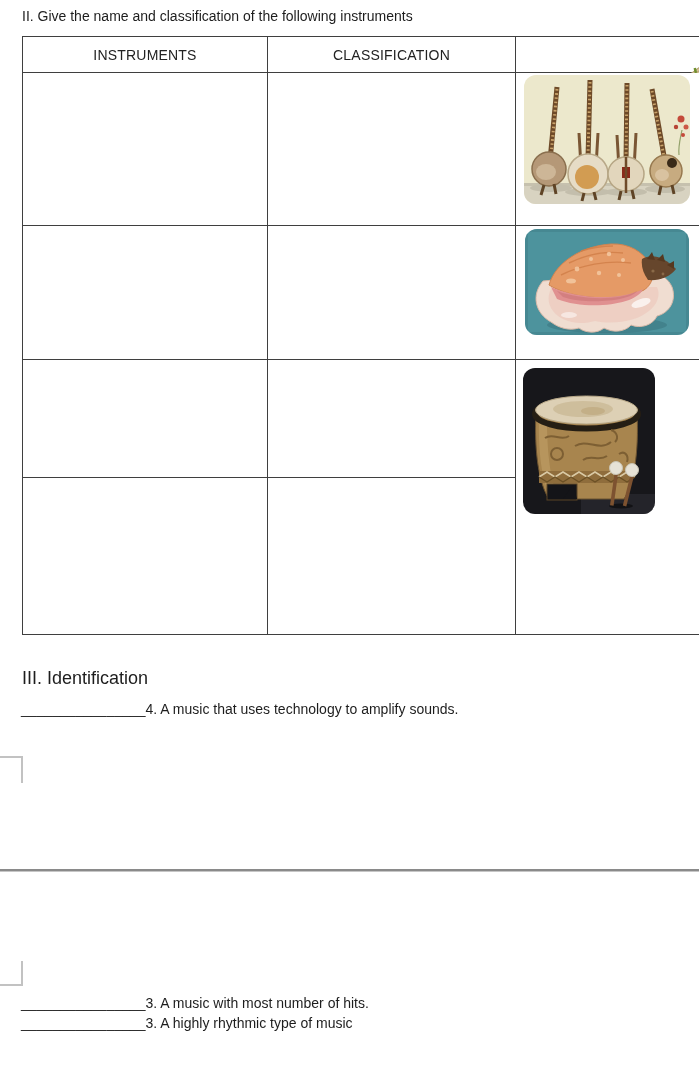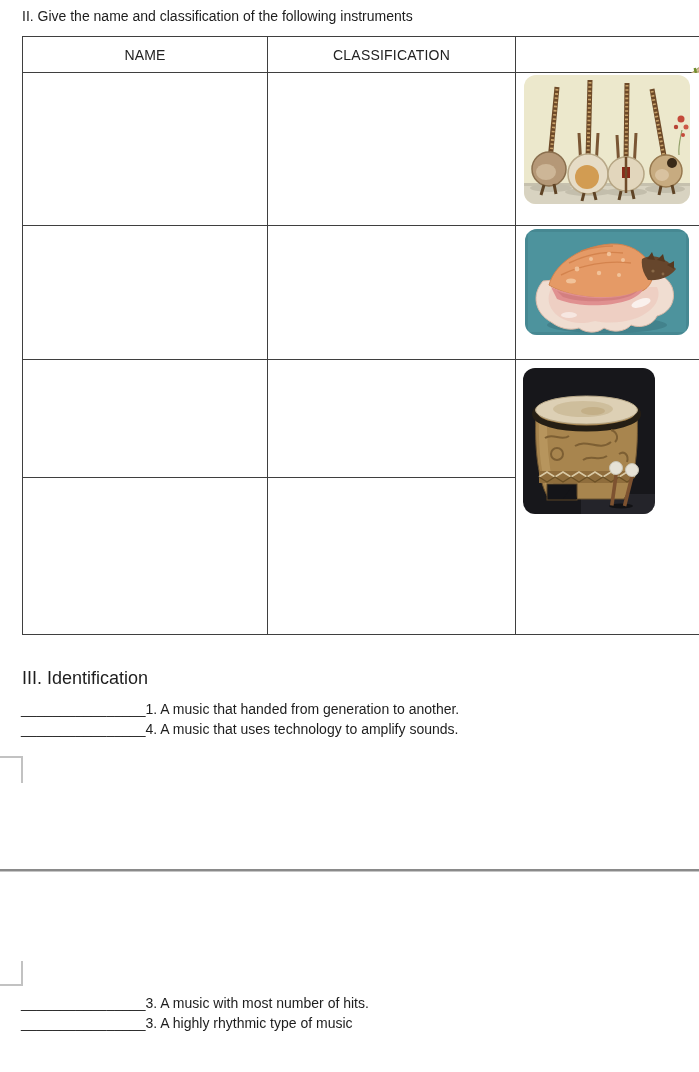--- a/index.html
+++ b/index.html
@@ -40,21 +40,21 @@
 </style>
 </head>
 <body>
 
 <div class="page">
 
   <div class="sec2-title">II. Give the name and classification of the following instruments</div>
 
   <div class="itable">
 
-    <div class="cell head">NAME</div>
+    <div class="cell head">INSTRUMENTS</div>
     <div class="cell head">CLASSIFICATION</div>
 
     <div class="cell img-cell">
       <svg class="fig-djembe" width="228" height="140" viewBox="0 0 228 140">
         <g transform="translate(0,-4) rotate(-13 62 88)">
           <path d="M62 42 C 96 44,112 60,127 69 C 135 73,140 73,148 70 C 172 62,192 53,202 47 L 205 129 C 192 123,172 114,148 106 C 140 103,135 103,127 107 C 112 116,96 132,62 134 Z" fill="#d8c498" stroke="#b3a072" stroke-width="1"></path>
           <g fill="none" stroke="#b7a274" stroke-width="1">
             <path d="M64 50 C 96 52,114 66,128 74"></path>
             <path d="M64 60 C 96 62,114 71,128 79"></path>
             <path d="M64 72 C 96 74,114 80,128 85"></path>
@@ -257,21 +257,20 @@
         </g>
       </svg>
     </div>
     <div class="cell lastrow"></div>
     <div class="cell lastrow"></div>
   </div>
 
   <div class="sec3-title">III. Identification</div>
 
   <div class="qgroup qg1">
-    <div class="qline"><span class="blank">________________</span><span>1. A music that handed from generation to another.</span></div>
     <div class="qline"><span class="blank">________________</span><span>4. A music that uses technology to amplify sounds.</span></div>
   </div>
 
   <div class="mark-a"></div>
   <div class="pagebreak"></div>
   <div class="mark-b"></div>
 
   <div class="qgroup qg2">
     <div class="qline"><span class="blank">________________</span><span>3. A music with most number of hits.</span></div>
     <div class="qline"><span class="blank">________________</span><span>3. A highly rhythmic type of music</span></div>

